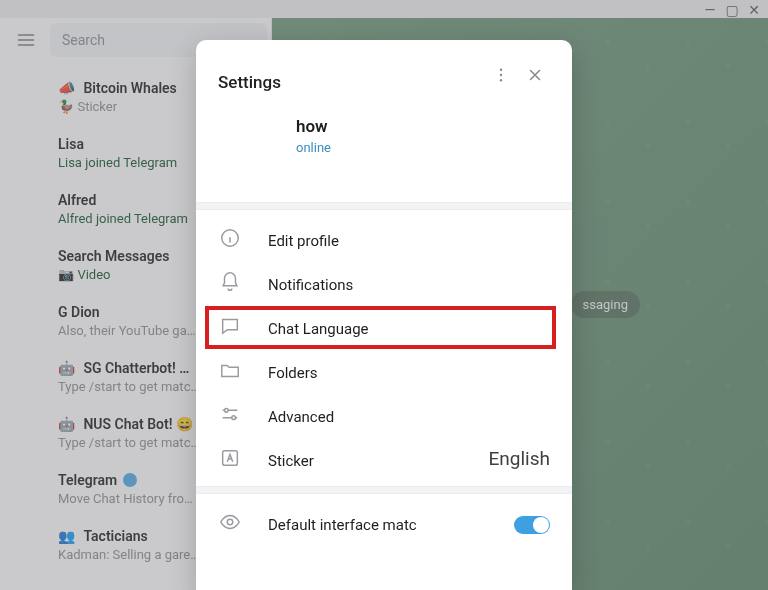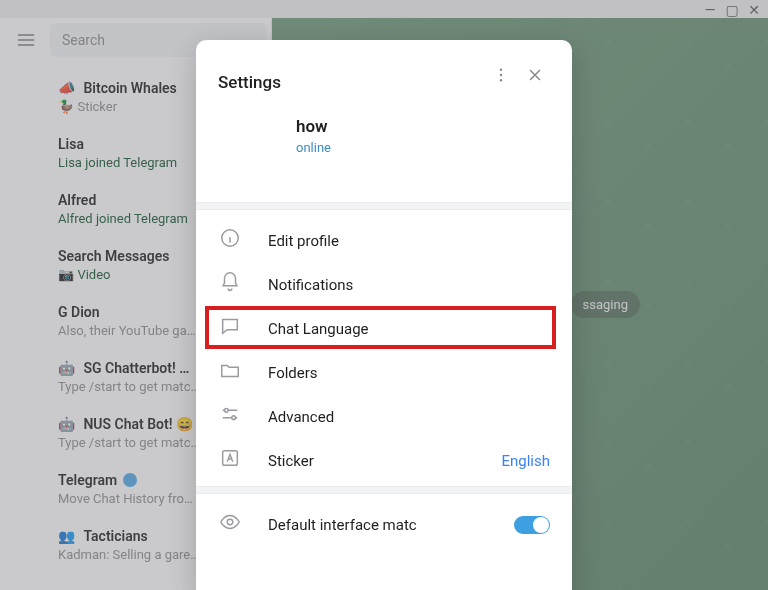--- a/index.html
+++ b/index.html
@@ -195,22 +195,22 @@
     flex-shrink:0;
     display:flex; align-items:center; justify-content:center;
   }
   .menu-icon svg { width:22px; height:22px; stroke:#9a9aa0; stroke-width:1.6; fill:none; }
   .menu-label {
     font-size: 15px;
     color: #1f1f22;
     flex:1;
   }
   .menu-value {
-    font-size: 15px;
-    color: #3b82f6;
+    font-size: 19px;
+    color: #404040;
   }
   .toggle {
     width: 36px; height: 18px;
     background: #3ea0e0;
     border-radius: 10px;
     position: relative;
   }
   .toggle::after {
     content:"";
     position:absolute;

